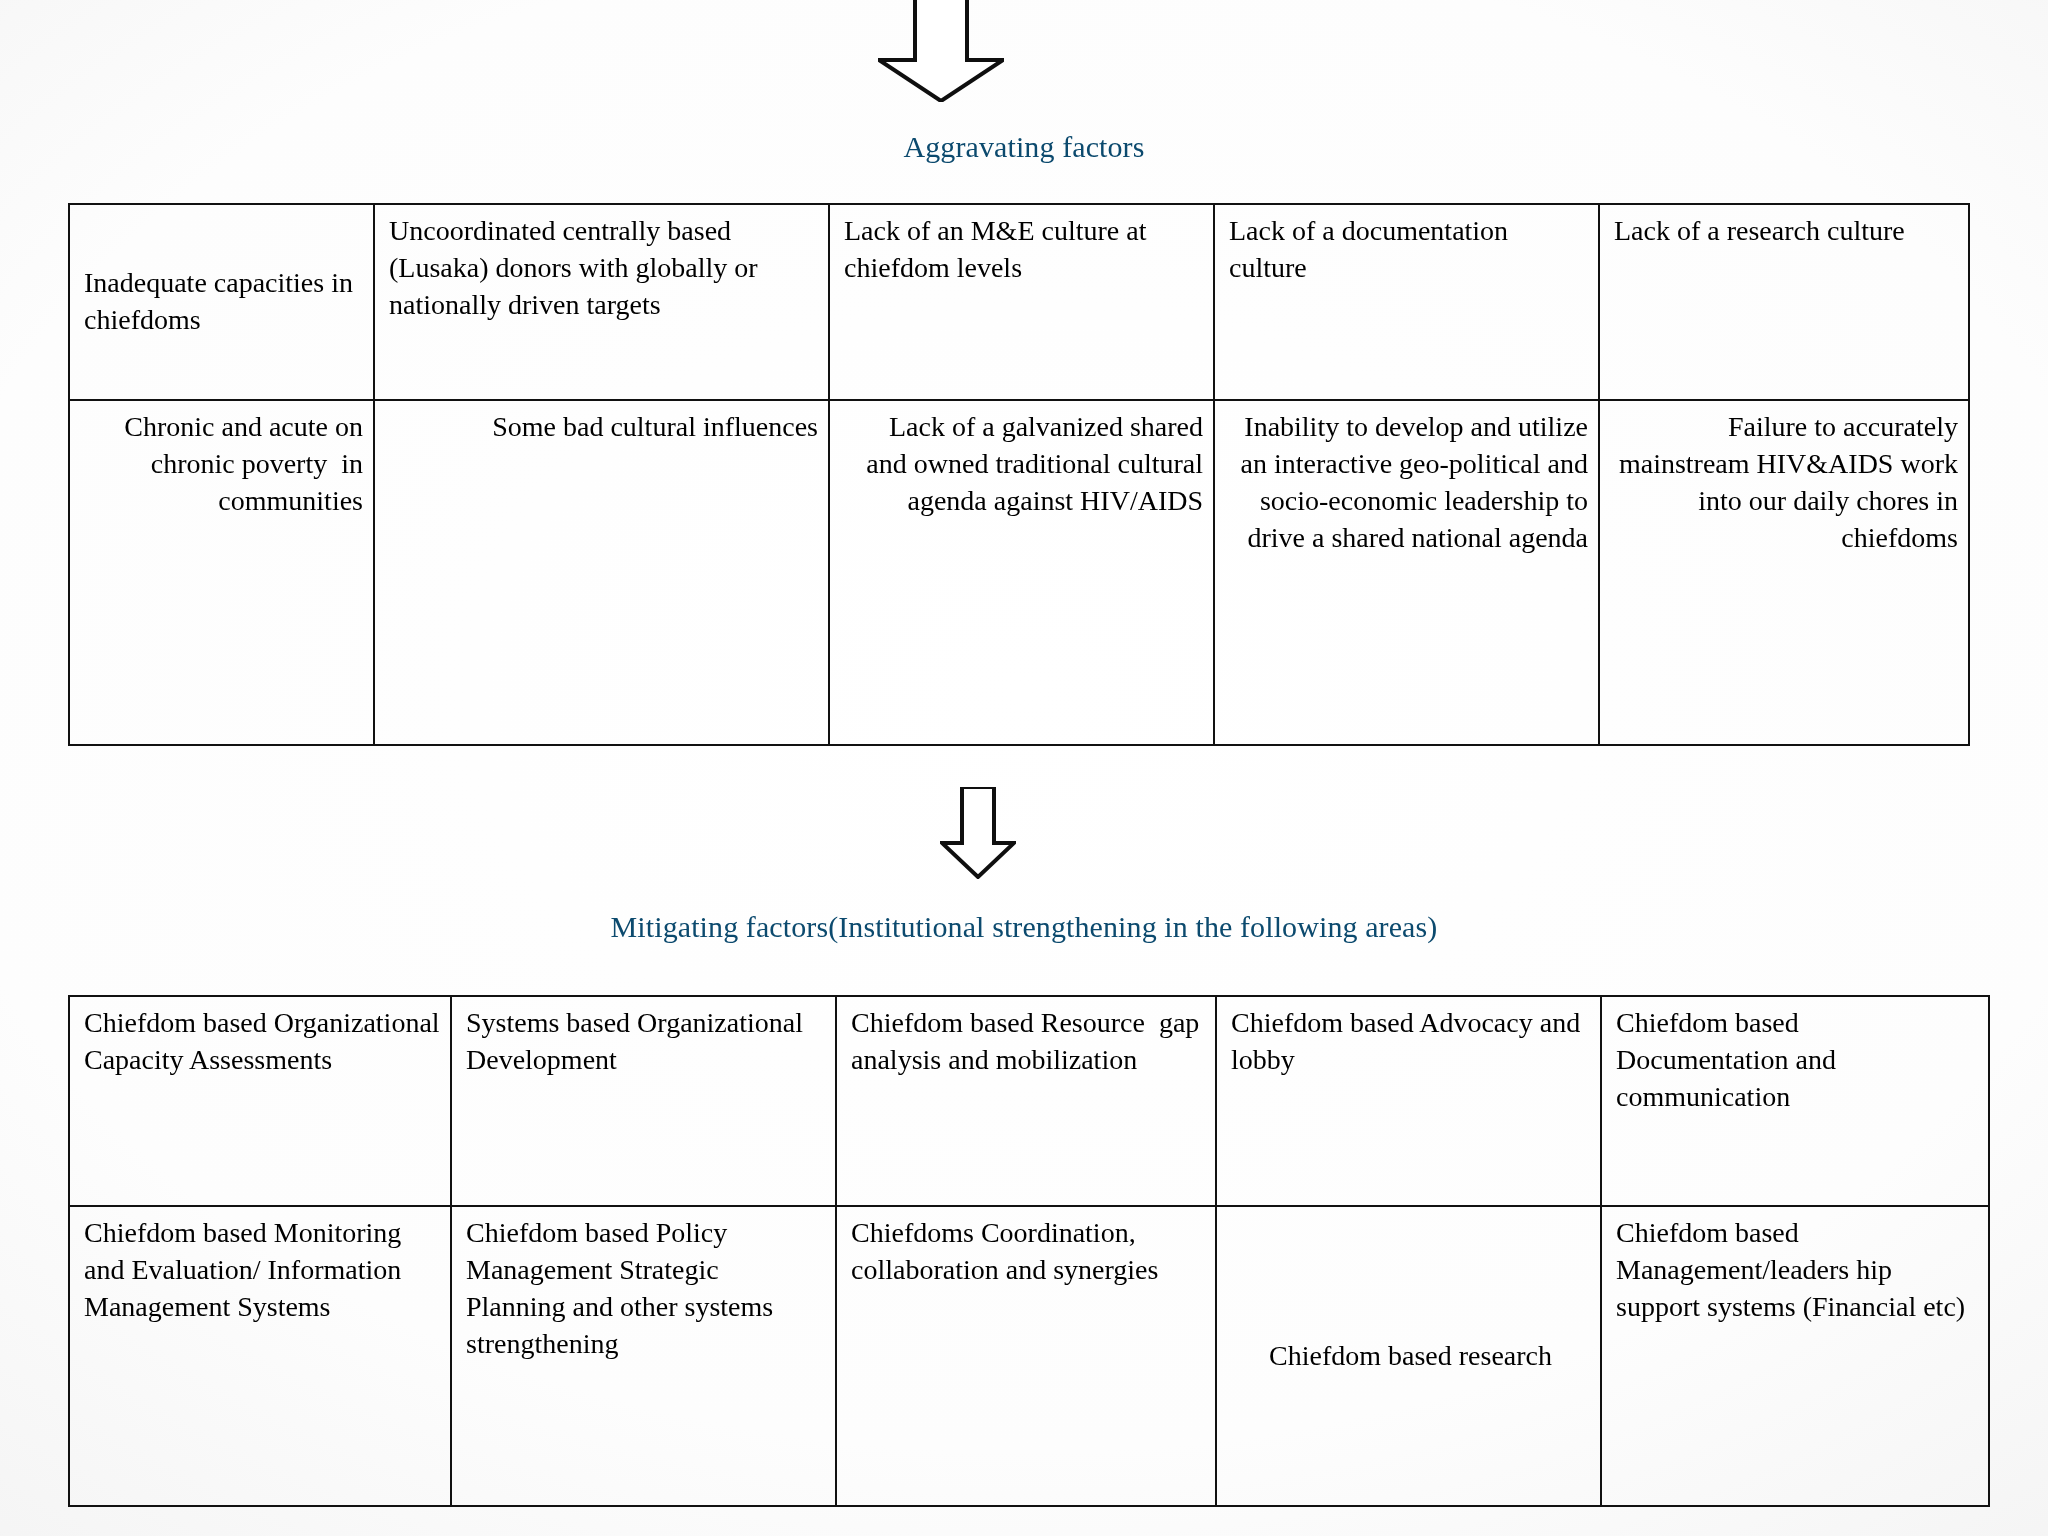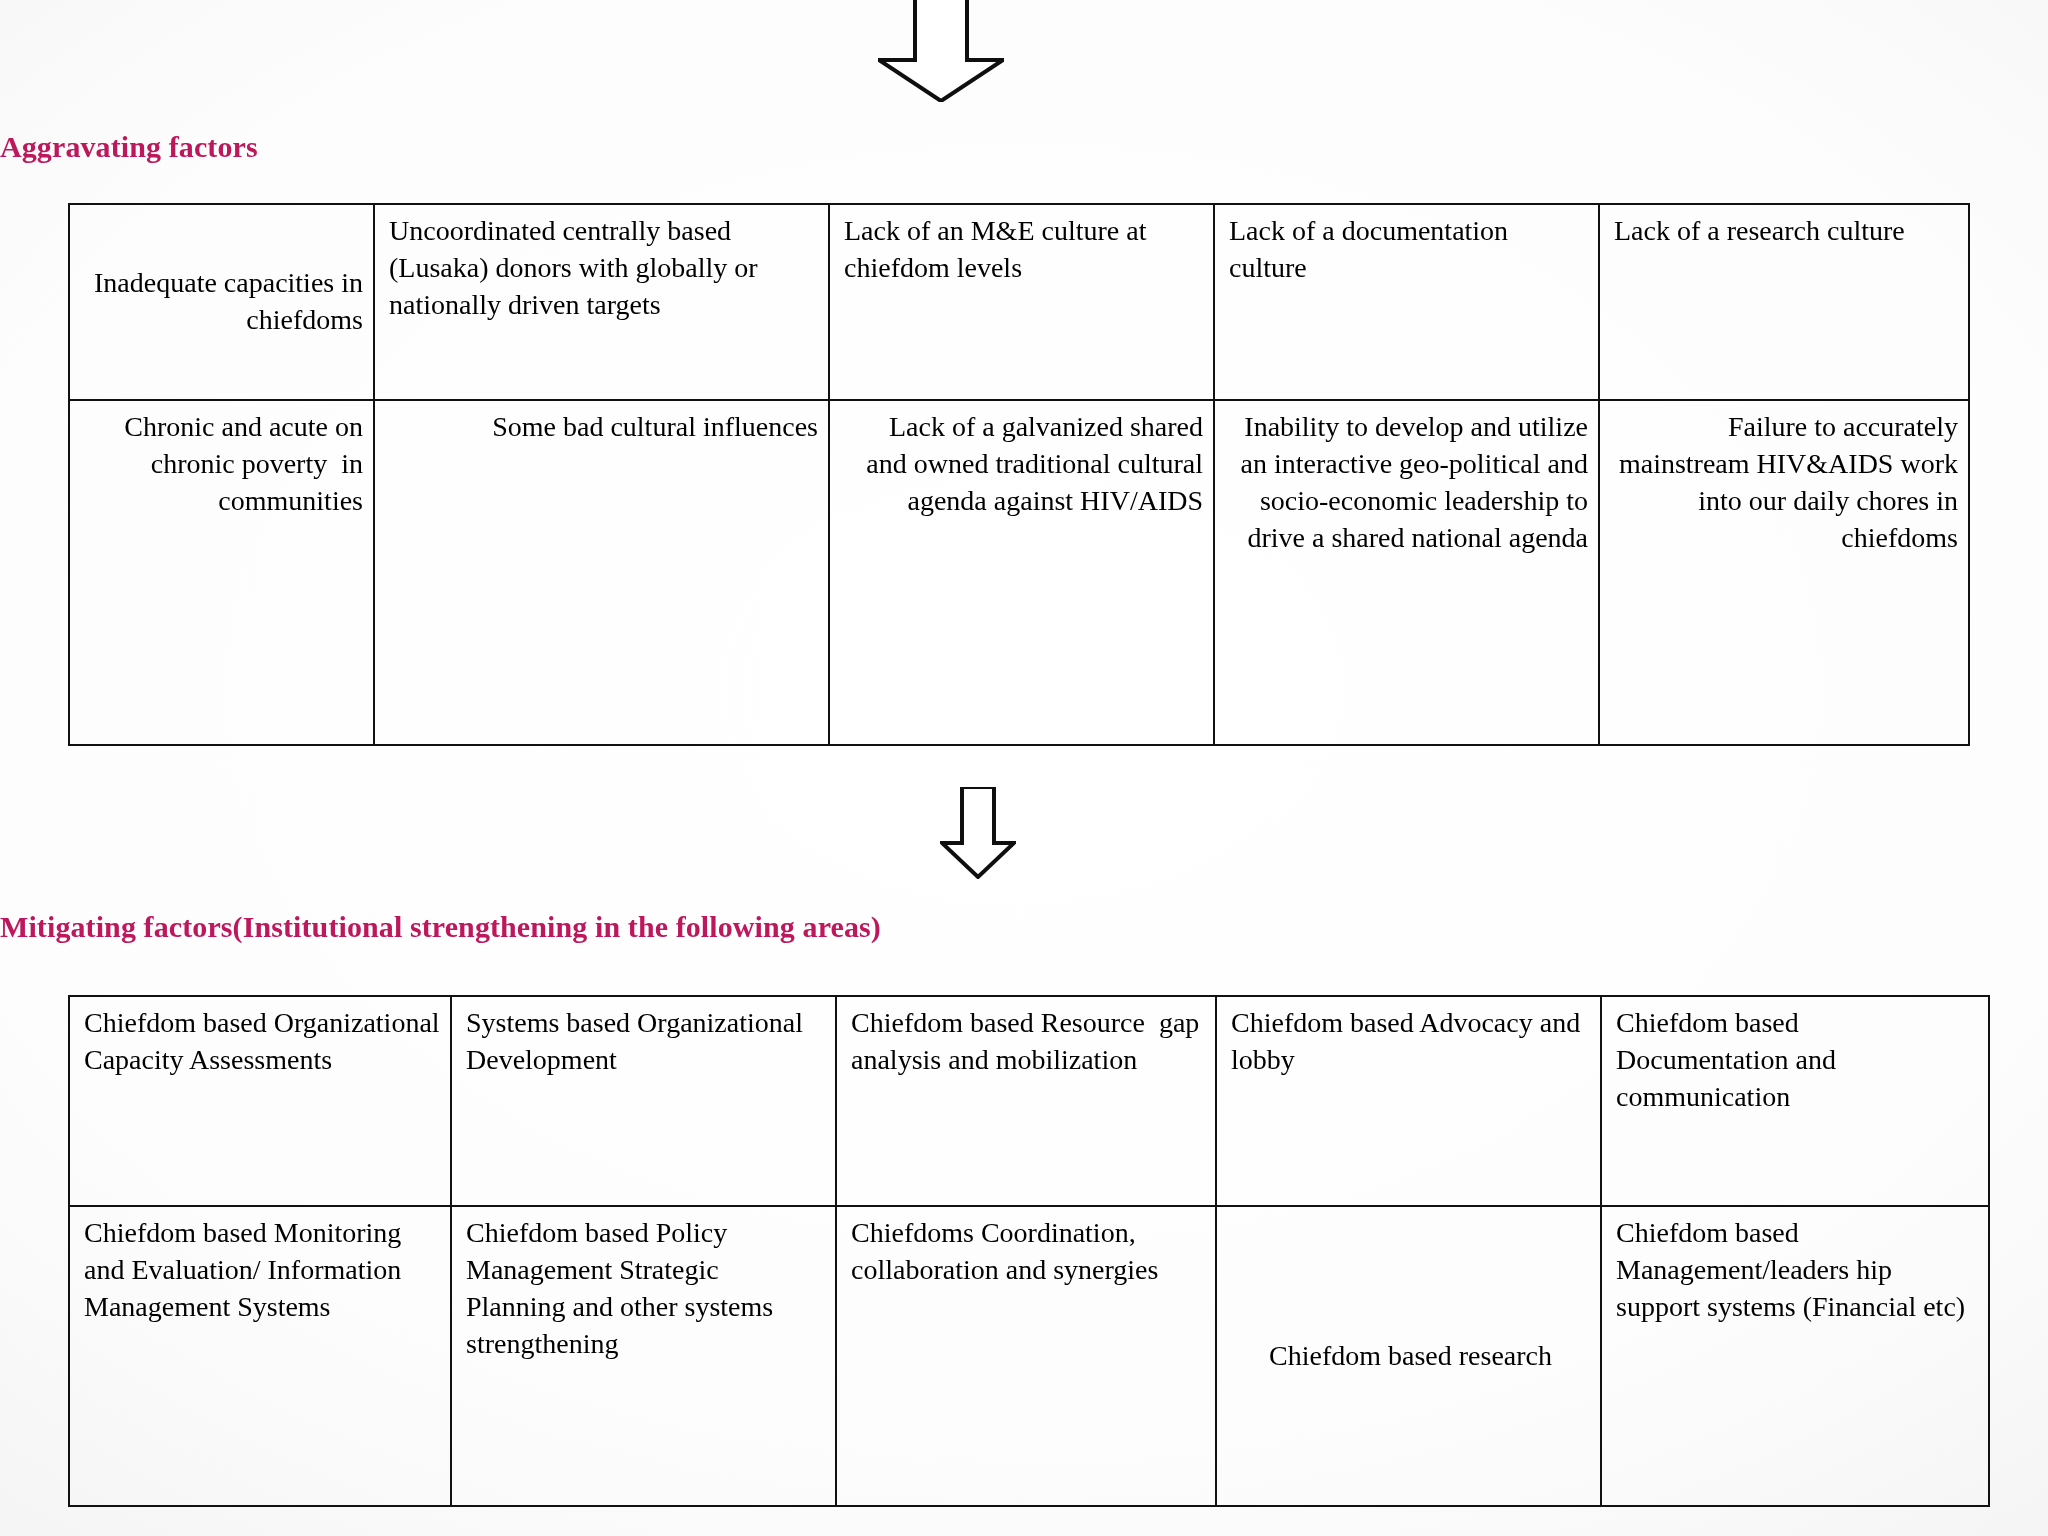--- a/index.html
+++ b/index.html
@@ -34,23 +34,23 @@
     top: 787px;
     width: 76px;
     height: 92px;
   }
   .arrow-wrap svg { display: block; width: 100%; height: 100%; }
 
   
   .heading {
     position: absolute;
     width: 100%;
-    text-align: left;
-    font-weight: bold;
-    color: #be185d;
+    text-align: center;
+    font-weight: normal;
+    color: #0c4a6e;
     letter-spacing: 0.1px;
   }
   #heading-aggravating {
     top: 130px;
     font-size: 30px;
   }
   #heading-mitigating {
     top: 910px;
     font-size: 30px;
   }
@@ -63,21 +63,21 @@
     background: transparent;
   }
   .factor-table td {
     border: 2px solid #111111;
     vertical-align: top;
     padding: 8px 10px 8px 14px;
     font-size: 28px;
     line-height: 1.32;
     background: transparent;
   }
-  .factor-table td.vmid { vertical-align: middle; text-align: right; }
+  .factor-table td.vmid { vertical-align: middle; }
   .factor-table td.ctr  { text-align: center; vertical-align: middle; }
 
   #table-aggravating {
     left: 68px;
     top: 203px;
     width: 1900px;
   }
   #table-mitigating {
     left: 68px;
     top: 995px;

